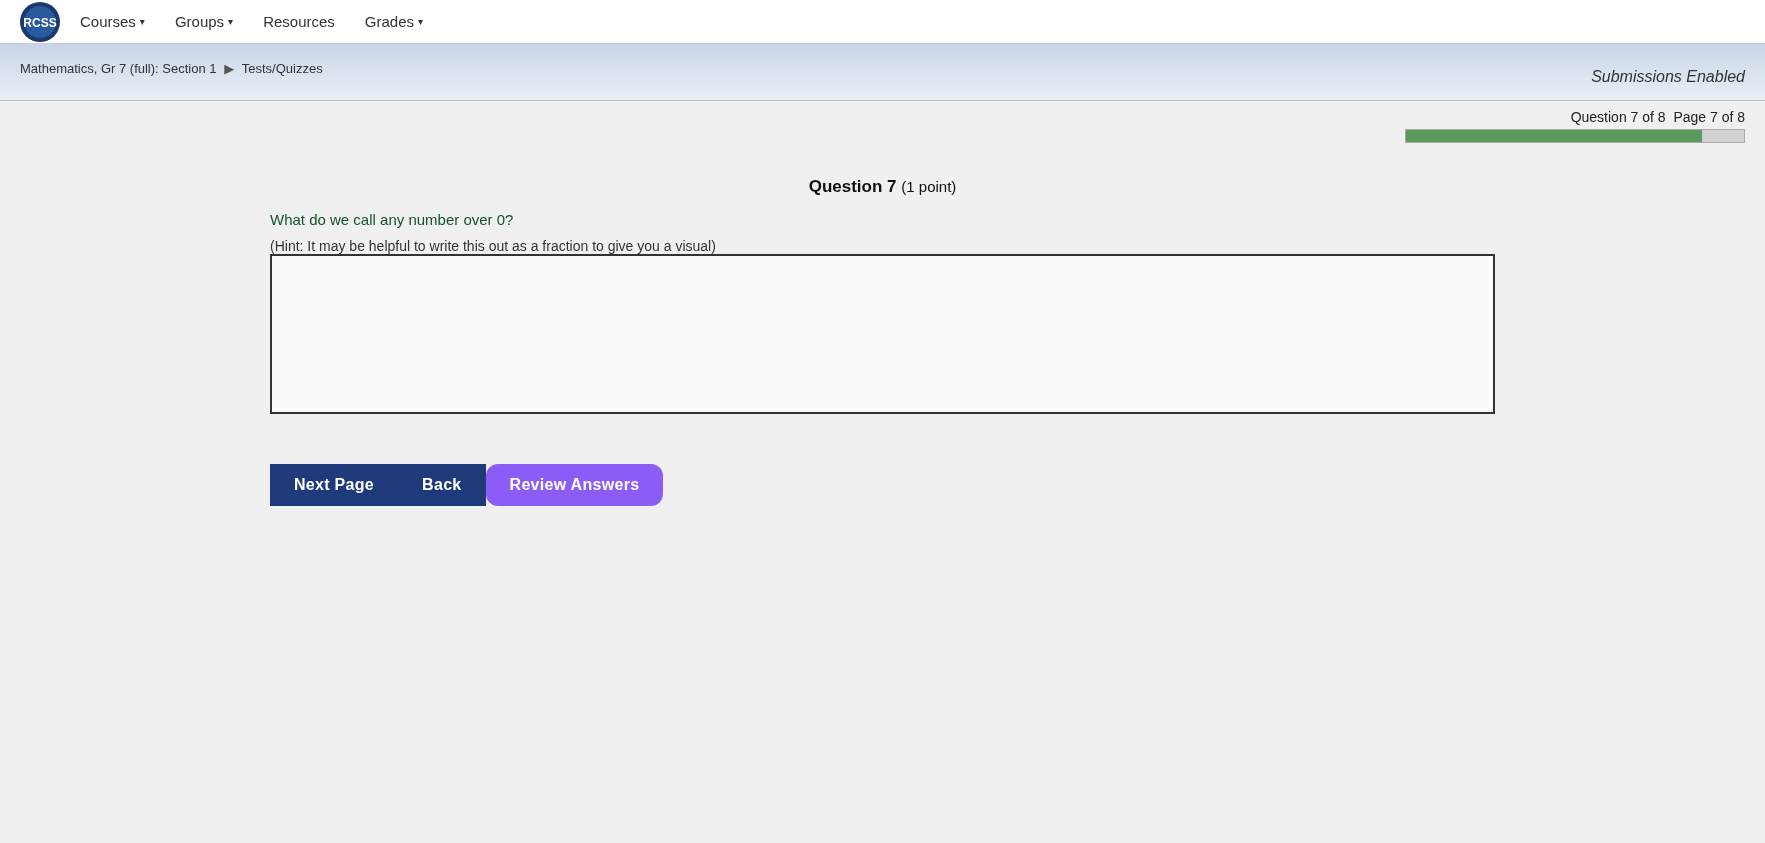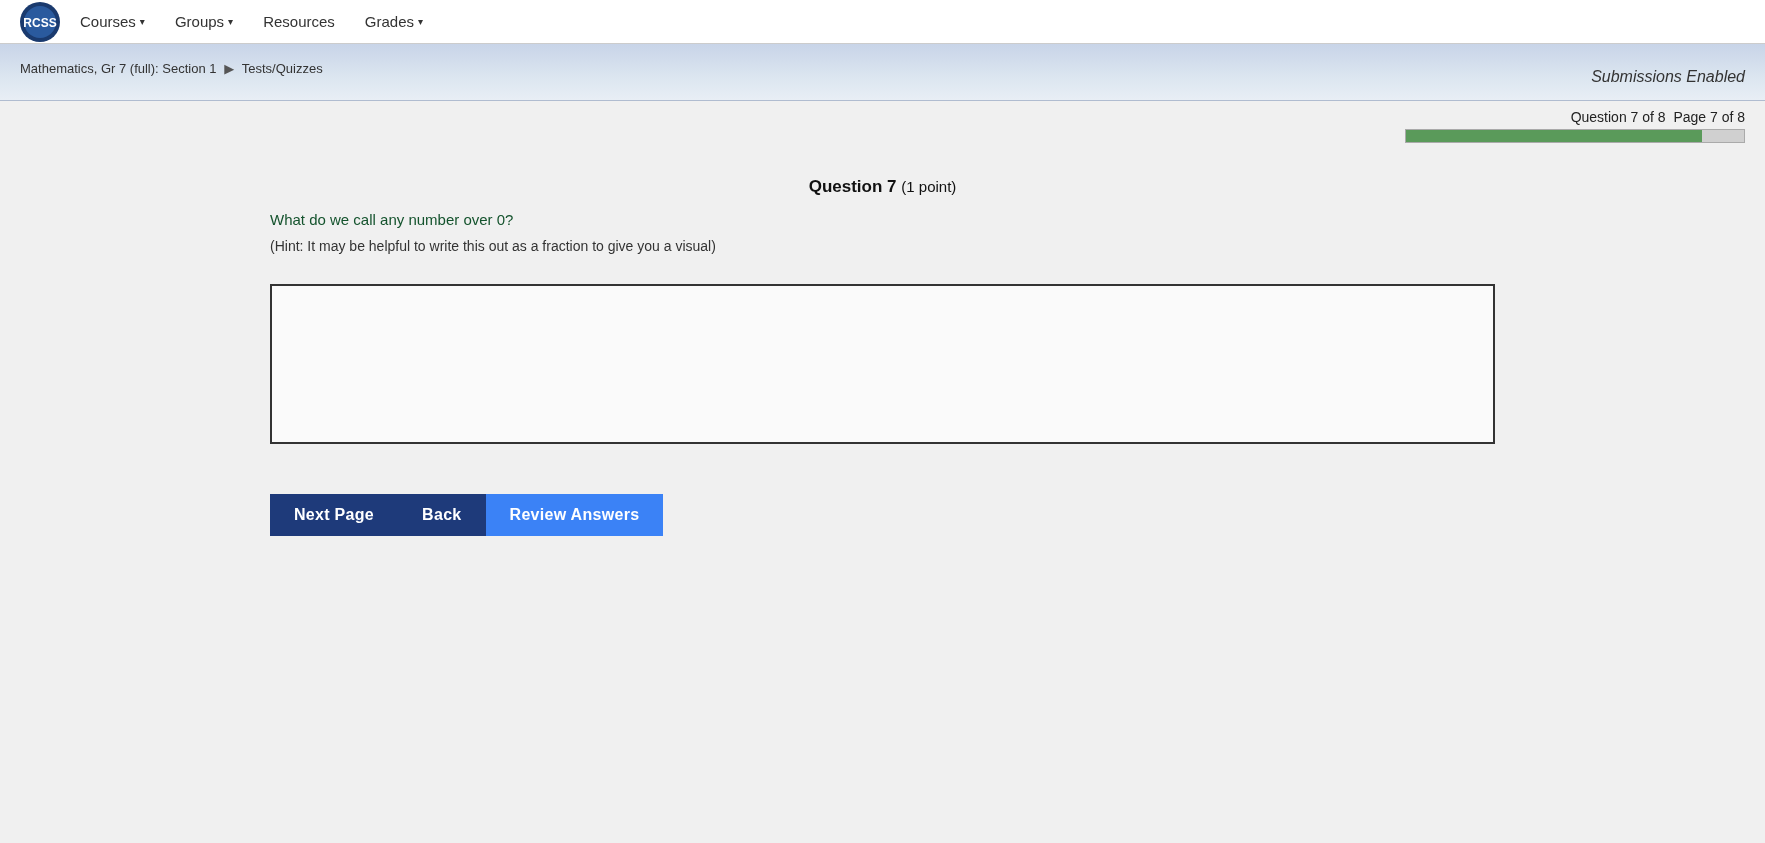--- a/index.html
+++ b/index.html
@@ -142,21 +142,20 @@
 
     .question-text {
       font-size: 15px;
       color: #14532d;
       margin-bottom: 10px;
     }
 
     .question-hint {
       font-size: 14px;
       color: #333;
-      margin-bottom: 30px;
     }
 
     .answer-textarea {
       width: 100%;
       height: 160px;
       border: 2px solid #333;
       background-color: #fafafa;
       resize: none;
       font-size: 14px;
       padding: 8px;
@@ -176,21 +175,22 @@
       font-size: 16px;
       font-weight: bold;
       color: #ffffff;
       background-color: #1e3a7a;
       border: none;
       cursor: pointer;
       letter-spacing: 0.3px;
     }
 
     .btn-review {
-      background-color: #3b82f6;
+      background-color: #8b5cf6;
+      border-radius: 12px;
     }
     .logo-svg text {
       fill: white;
       font-size: 12px;
       font-weight: bold;
     }
   </style>
 </head>
 <body>
 

